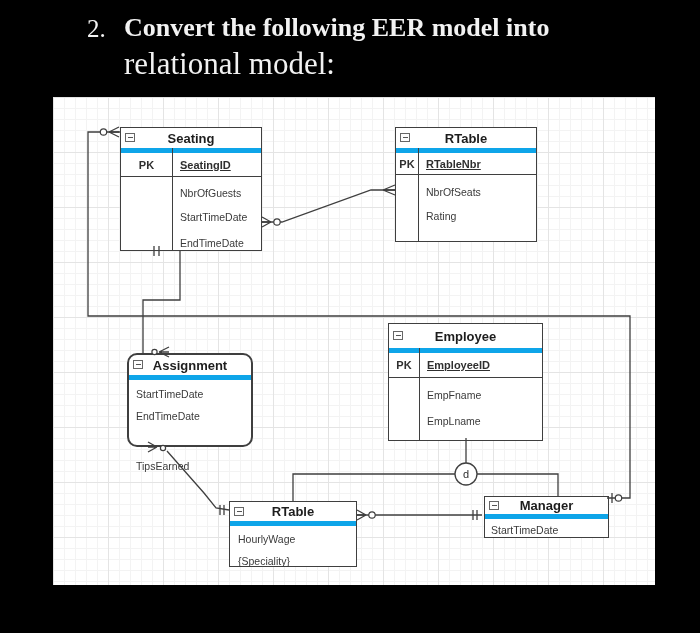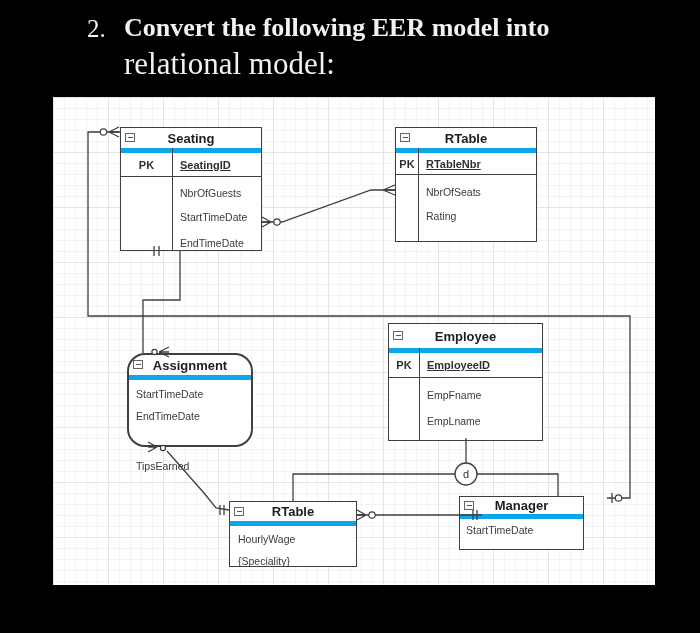--- a/index.html
+++ b/index.html
@@ -33,21 +33,21 @@
       linear-gradient(90deg, #e4e4e4 1px, transparent 1px),
       linear-gradient(#f3f3f3 1px, transparent 1px),
       linear-gradient(90deg, #f3f3f3 1px, transparent 1px);
     background-size:55px 55px,55px 55px,11px 11px,11px 11px;
   }
   
   .entity{
     position:absolute;box-sizing:border-box;background:#fff;
     border:1px solid #3f3f3f;color:#2f2f2f;
   }
-  .entity.rounded{border-width:2px;border-radius:18px;text-align:right;}
+  .entity.rounded{border-width:2px;border-radius:10px;text-align:right;}
   .hdr{
     position:relative;display:flex;align-items:center;justify-content:center;
     border-bottom:5px solid #0ea5e9;
     font-weight:bold;font-size:13px;color:#1d1d1d;
   }
   .collapse{
     position:absolute;left:4px;top:50%;margin-top:-5px;
     width:10px;height:9px;border:1px solid #666;box-sizing:border-box;
     background:#fdfdfd;display:flex;align-items:center;justify-content:center;
   }
@@ -153,21 +153,21 @@
           <i></i>
         </span>
       <span>RTable</span>
     </div>
     <div class="attrs" style="padding-top:2px;">
       <div class="attr" style="padding-left:8px;height:22px;">HourlyWage</div>
       <div class="attr" style="padding-left:8px;height:22px;">{Speciality}</div>
     </div>
   </div>
 
-  <div class="entity" style="left:406px;top:399px;width:125px;height:54px;">
+  <div class="entity" style="left:431px;top:399px;width:125px;height:42px;">
     <div class="hdr" style="height:17px;">
       <span class="collapse">
           <i></i>
         </span>
       <span>Manager</span>
     </div>
     <div class="attrs" style="padding-top:1px;">
       <div class="attr" style="padding-left:6px;height:20px;">StartTimeDate</div>
     </div>
   </div>

